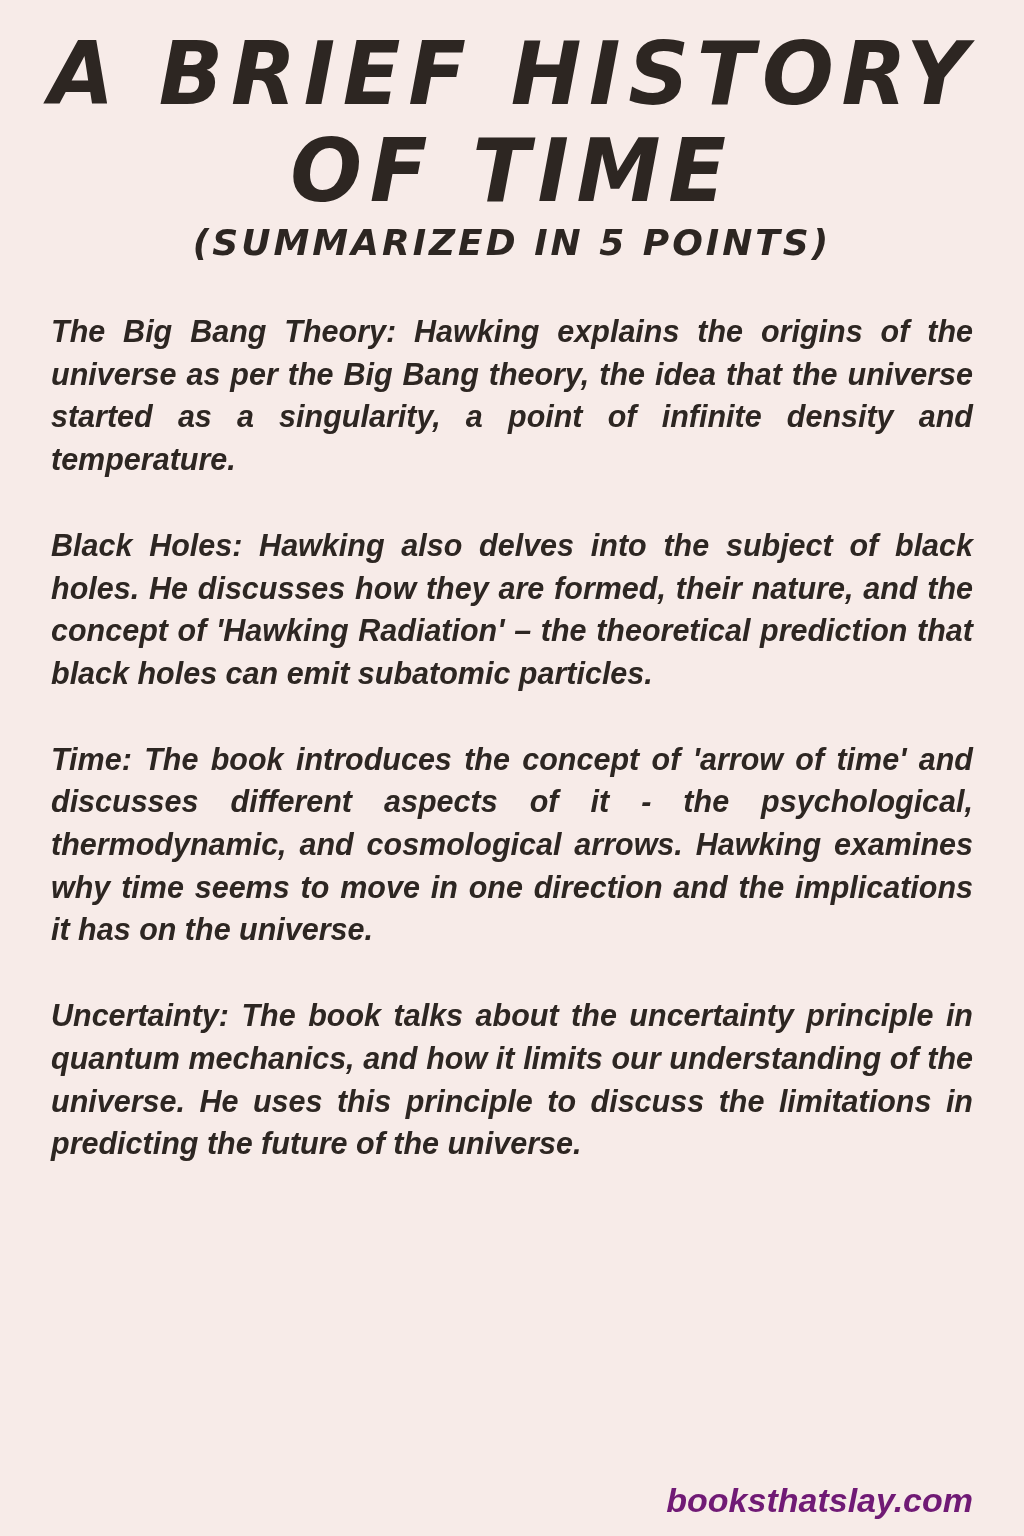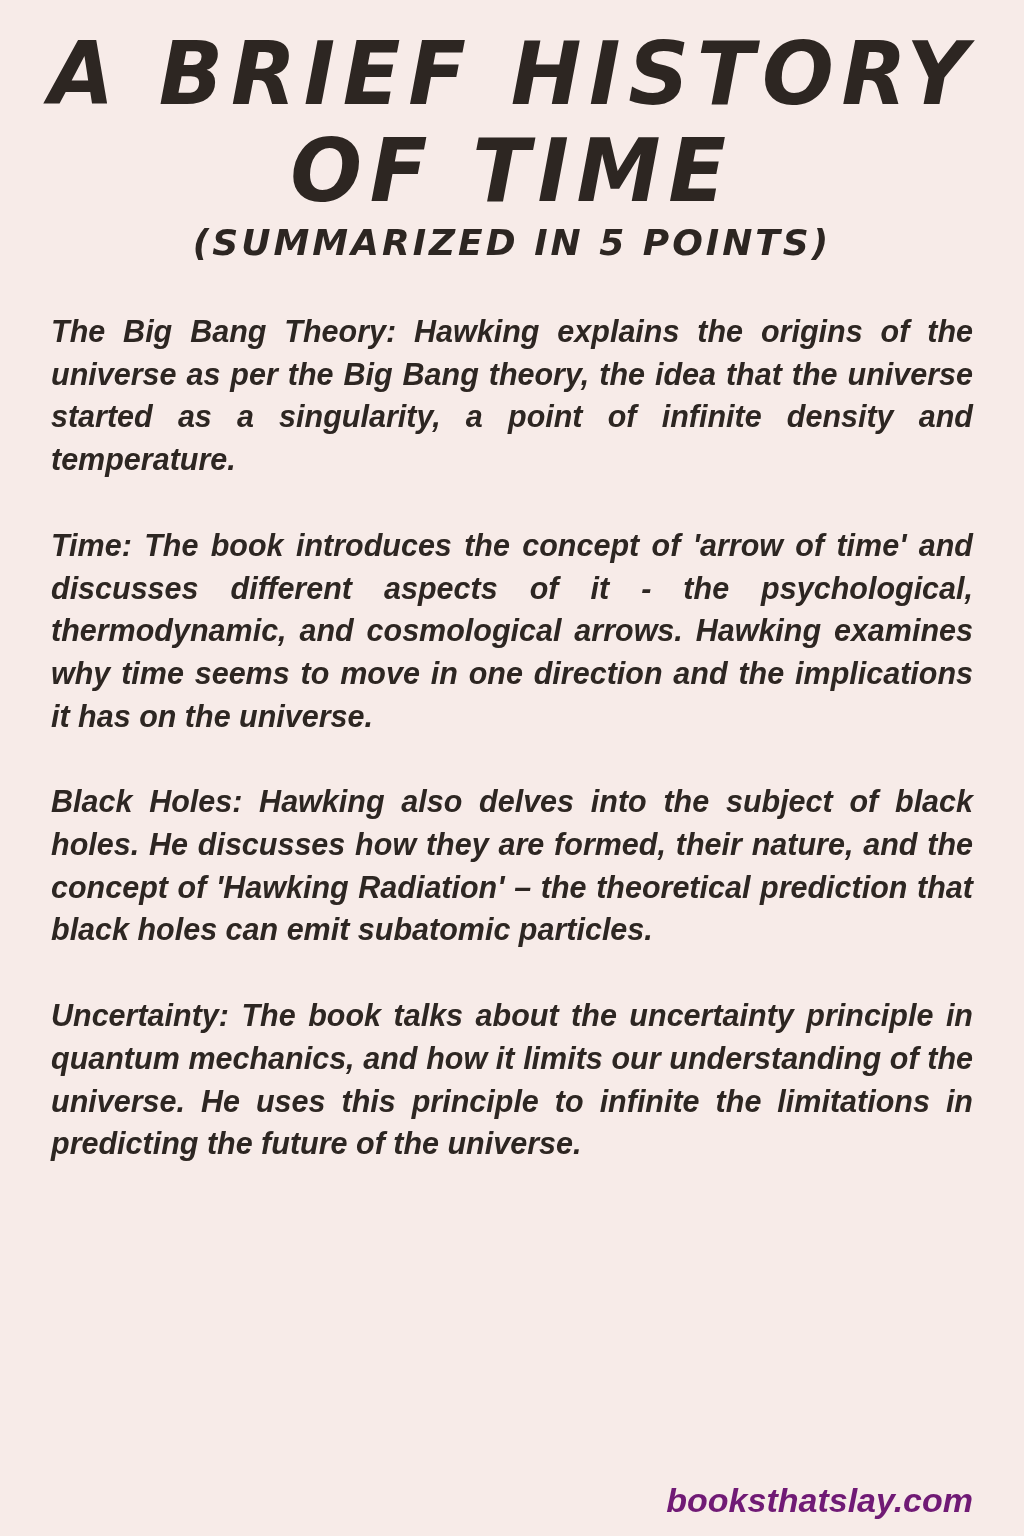--- a/index.html
+++ b/index.html
@@ -66,19 +66,19 @@
 
 <div class="page">
   <div class="title-block">
     <div class="title-line l1">A BRIEF HISTORY</div>
     <div class="title-line l2">OF TIME</div>
     <div class="subtitle">(SUMMARIZED IN 5 POINTS)</div>
   </div>
 
   <div class="body">
     <p class="para">The Big Bang Theory: Hawking explains the origins of the universe as per the Big Bang theory, the idea that the universe started as a singularity, a point of infinite density and temperature.</p>
+    <p class="para">Black Holes: Hawking also delves into the subject of black holes. He discusses how they are formed, their nature, and the concept of 'Hawking Radiation' – the theoretical prediction that black holes can emit subatomic particles.</p>
     <p class="para">Time: The book introduces the concept of 'arrow of time' and discusses different aspects of it - the psychological, thermodynamic, and cosmological arrows. Hawking examines why time seems to move in one direction and the implications it has on the universe.</p>
-    <p class="para">Black Holes: Hawking also delves into the subject of black holes. He discusses how they are formed, their nature, and the concept of 'Hawking Radiation' – the theoretical prediction that black holes can emit subatomic particles.</p>
-    <p class="para">Uncertainty: The book talks about the uncertainty principle in quantum mechanics, and how it limits our understanding of the universe. He uses this principle to infinite the limitations in predicting the future of the universe.</p>
+    <p class="para">Uncertainty: The book talks about the uncertainty principle in quantum mechanics, and how it limits our understanding of the universe. He uses this principle to discuss the limitations in predicting the future of the universe.</p>
   </div>
 
   <div class="footer">booksthatslay.com</div>
 </div>
 
 </body></html>

